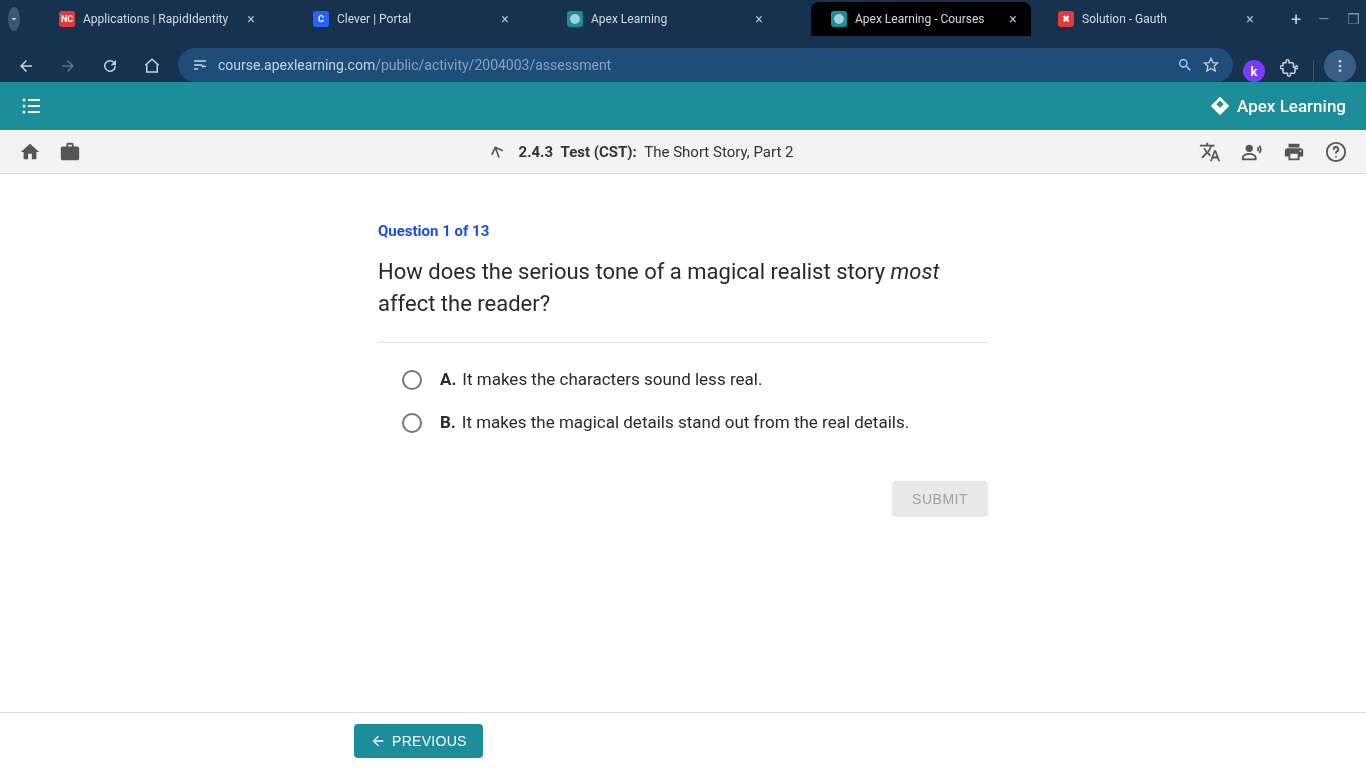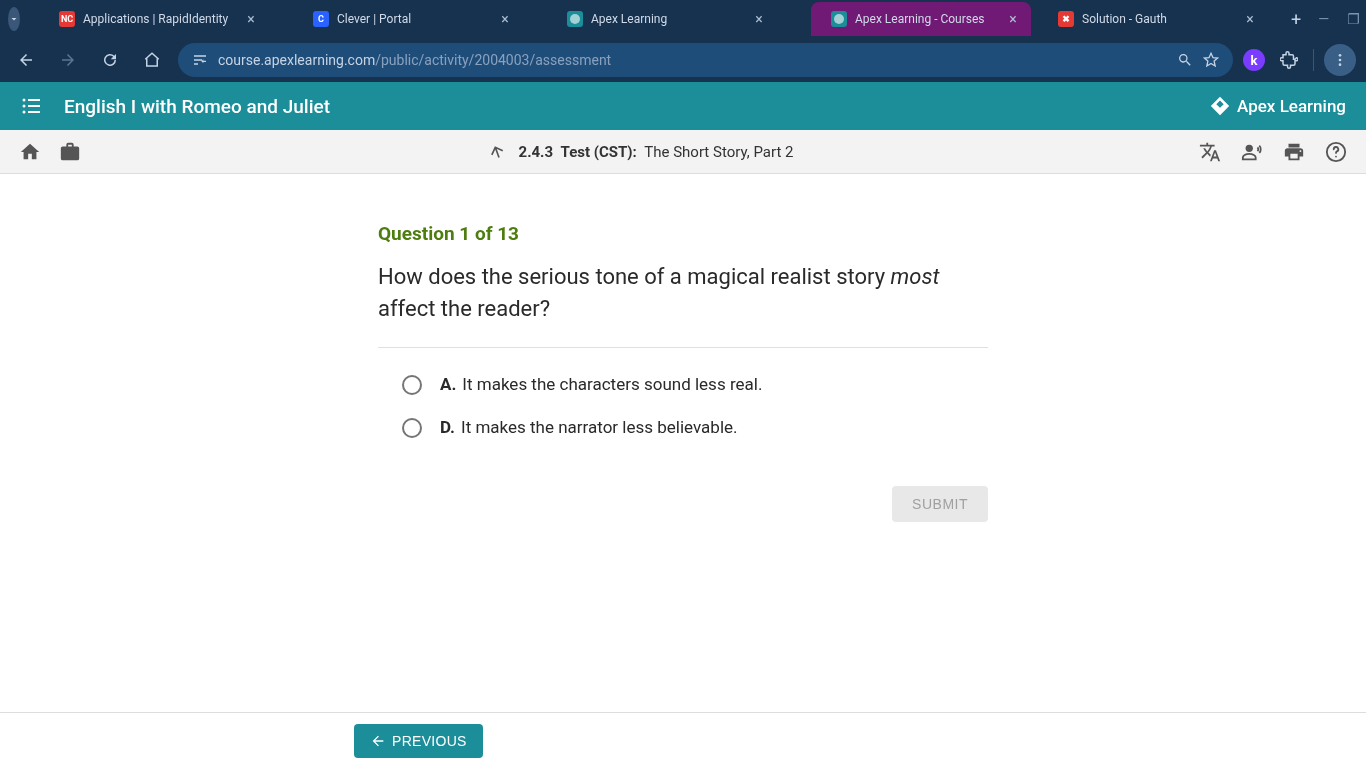--- a/index.html
+++ b/index.html
@@ -4,30 +4,30 @@
 <style>
 * { margin: 0; padding: 0; box-sizing: border-box; }
 body { font-family: Roboto, Arial, sans-serif; background: #fff; height: 768px; width: 1366px; overflow: hidden; display: flex; flex-direction: column; }
 
 
 .chrome-top { background: #17324f; display: flex; flex-direction: column; }
 .tab-strip { display: flex; align-items: center; height: 38px; padding: 0 8px; gap: 17px; }
 .tab-circle { width: 24px; height: 24px; border-radius: 50%; background: #3a5678; display: flex; align-items: center; justify-content: center; margin-right: 12px; cursor: pointer; }
 .tab-circle svg { width: 12px; height: 12px; fill: #c5d3e3; }
 .tab { display: flex; align-items: center; height: 34px; padding: 0 10px; min-width: 220px; max-width: 232px; cursor: pointer; position: relative; color: #d0dae8; font-size: 12px; border-radius: 8px 8px 0 0; }
-.tab.active { background: #701a75; padding-left: 20px; }
+.tab.active { background: #000000; padding-left: 20px; }
 .tab-favicon { width: 16px; height: 16px; margin-right: 8px; display: flex; align-items: center; justify-content: center; font-size: 9px; font-weight: bold; border-radius: 3px; flex-shrink: 0; }
 .tab-title { flex: 1; white-space: nowrap; overflow: hidden; text-overflow: ellipsis; }
 .tab-close { width: 16px; height: 16px; display: flex; align-items: center; justify-content: center; font-size: 14px; margin-left: 4px; cursor: pointer; color: #aebfd4; }
 .tab-divider { width: 1px; height: 18px; background: #3a5678; }
 .new-tab { width: 28px; height: 28px; display: flex; align-items: center; justify-content: center; cursor: pointer; color: #c5d3e3; font-size: 18px; margin-left: 6px; }
 .window-controls { margin-left: auto; display: flex; gap: 18px; padding-right: 12px; color: #7a93b0; }
 .win-ctrl { cursor: pointer; font-size: 14px; }
 
-.addr-bar { display: flex; align-items: center; height: 44px; padding: 0 10px; gap: 10px; }
+.addr-bar { display: flex; align-items: flex-end; height: 44px; padding: 0 10px; gap: 10px; }
 .nav-btn { width: 32px; height: 32px; display: flex; align-items: center; justify-content: center; cursor: pointer; color: #c5d3e3; border-radius: 50%; }
 .nav-btn.disabled { color: #5a7594; cursor: default; }
 .addr-field { flex: 1; background: #1f4d7a; height: 34px; border-radius: 17px; display: flex; align-items: center; padding: 0 14px; gap: 10px; color: #c5d3e3; font-size: 14px; }
 .addr-icon { width: 16px; height: 16px; display: flex; align-items: center; justify-content: center; }
 .addr-text { flex: 1; white-space: nowrap; }
 .addr-text .faded { color: #8aa1bd; }
 .ext-icon { width: 28px; height: 28px; display: flex; align-items: center; justify-content: center; cursor: pointer; color: #c5d3e3; border-radius: 50%; }
 .ext-icon.k { background: #7a3dff; color: #fff; font-weight: bold; font-size: 13px; border-radius: 50%; width: 22px; height: 22px; }
 .menu-btn { width: 32px; height: 32px; border-radius: 50%; background: #3a5f87; display: flex; align-items: center; justify-content: center; cursor: pointer; color: #c5d3e3; }
 
@@ -43,21 +43,21 @@
 .tb-icon { width: 24px; height: 24px; cursor: pointer; color: #555; display: flex; align-items: center; justify-content: center; }
 .tb-center { flex: 1; display: flex; align-items: center; justify-content: center; gap: 12px; }
 .tb-up { cursor: pointer; color: #555; }
 .tb-title { font-size: 15px; color: #333; }
 .tb-title b { font-weight: 700; }
 .tb-right { display: flex; gap: 18px; }
 
 
 .main { flex: 1; overflow: auto; padding: 48px 0 0 0; }
 .question-wrap { max-width: 610px; margin: 0 auto; }
-.q-header { font-size: 19px; font-weight: 700; color: #4d7c0f; margin-bottom: 16px; }
+.q-header { font-size: 15px; font-weight: 700; color: #1d4ed8; margin-bottom: 16px; }
 .q-text { font-size: 22px; color: #2a2a2a; line-height: 1.45; padding-bottom: 22px; border-bottom: 1px solid #e0e0e0; margin-bottom: 26px; }
 .q-text em { font-style: italic; }
 .options { display: flex; flex-direction: column; gap: 22px; padding-left: 24px; }
 .option { display: flex; align-items: center; gap: 18px; cursor: pointer; }
 .radio { width: 20px; height: 20px; border: 2px solid #757575; border-radius: 50%; flex-shrink: 0; margin-top: 1px; }
 .opt-text { font-size: 17px; color: #2a2a2a; }
 .opt-letter { font-weight: 700; margin-right: 6px; }
 .submit-row { display: flex; justify-content: flex-end; margin-top: 48px; }
 .submit-btn { background: #e8e8e8; color: #a0a0a0; font-size: 14px; font-weight: 500; letter-spacing: 0.5px; padding: 10px 20px; border: none; border-radius: 4px; cursor: not-allowed; }
 
@@ -193,21 +193,20 @@
   <span class="apex-menu-icon">
     <svg viewBox="0 0 24 24" width="24" height="24" fill="#fff">
         <circle cx="4" cy="6" r="1.5"></circle>
         <rect x="8" y="5" width="12" height="2"></rect>
         <circle cx="4" cy="12" r="1.5"></circle>
         <rect x="8" y="11" width="12" height="2"></rect>
         <circle cx="4" cy="18" r="1.5"></circle>
         <rect x="8" y="17" width="12" height="2"></rect>
       </svg>
   </span>
-  <span class="apex-course-title">English I with Romeo and Juliet</span>
   <span class="apex-logo">
     <svg class="apex-logo-icon" viewBox="0 0 24 24" fill="#fff">
         <path d="M12 2L6 8l-4 4 4 4 6 6 6-6 4-4-4-4-6-6zm0 4l4 4-4 4-4-4 4-4z"></path>
       </svg>
     <span>Apex Learning</span>
   </span>
 </div>
 
 <div class="toolbar">
   <span class="tb-icon">
@@ -265,21 +264,21 @@
     <div class="q-text">
       <span>How does the serious tone of a magical realist story </span><em>most</em><span> affect the reader?</span>
     </div>
     <div class="options">
       <label class="option">
         <span class="radio"></span>
         <span class="opt-text"><span class="opt-letter">A.</span><span>It makes the characters sound less real.</span></span>
       </label>
       <label class="option">
         <span class="radio"></span>
-        <span class="opt-text"><span class="opt-letter">D.</span><span>It makes the narrator less believable.</span></span>
+        <span class="opt-text"><span class="opt-letter">B.</span><span>It makes the magical details stand out from the real details.</span></span>
       </label>
     </div>
     <div class="submit-row">
       <button class="submit-btn" disabled="">SUBMIT</button>
     </div>
   </div>
 </div>
 
 <div class="footer">
   <button class="prev-btn">

